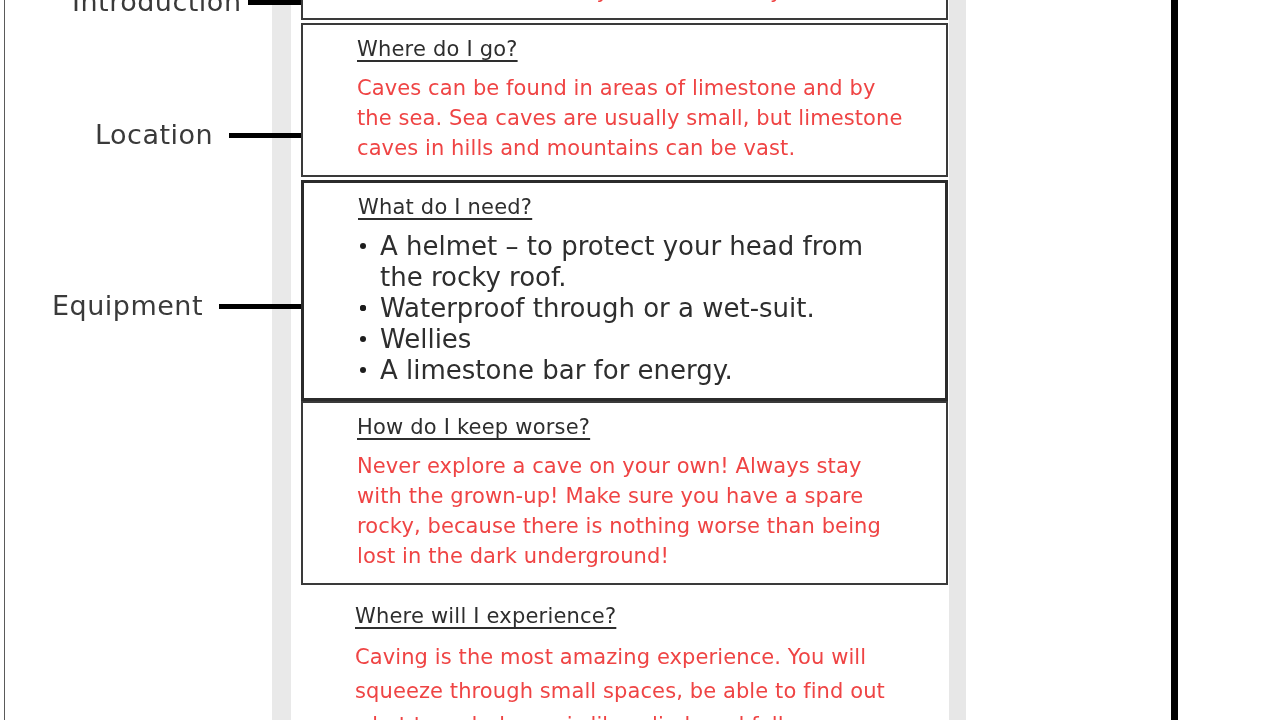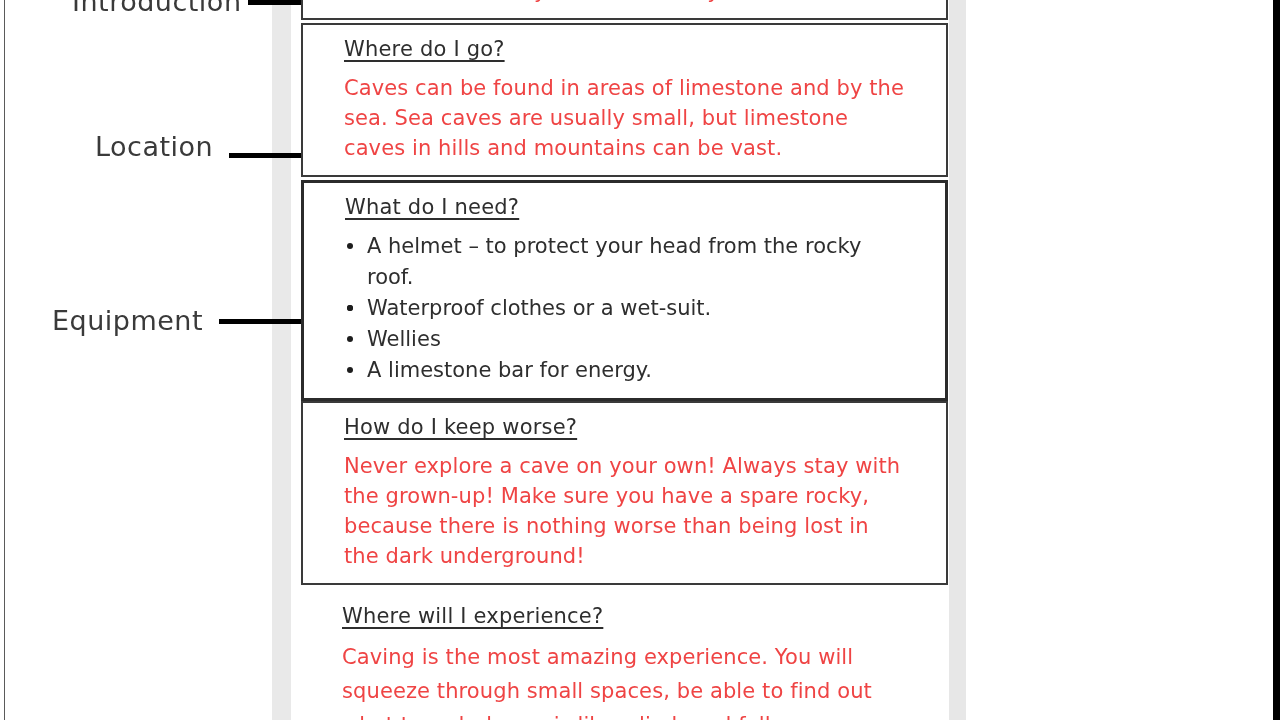--- a/index.html
+++ b/index.html
@@ -12,21 +12,21 @@
     height: 720px;
     overflow: hidden;
     font-family: "DejaVu Sans", sans-serif;
     position: relative;
   }
 
   
   #stage {
     position: absolute;
     left: 0; top: 0;
-    width: 1280px;
+    width: 1178px;
     height: 720px;
     background: #ffffff;
     overflow: hidden;
   }
 
   
   .right-black-bar {
     position: absolute;
     top: 0;
     right: 0;
@@ -97,43 +97,43 @@
     border-top: 7px solid transparent;
     border-bottom: 7px solid transparent;
     border-left: 17px solid #000000;
   }
 
   #anno-introduction { left: 72px; top: -14px; }
   #anno-introduction .arrow { width: 72px; margin-left: 6px; }
   #anno-introduction .arrow .shaft { width: 56px; }
   #anno-introduction .arrow .head { left: 54px; }
 
-  #anno-location { left: 95px; top: 131px; align-items: flex-end; }
+  #anno-location { left: 95px; top: 119px; }
   #anno-location .arrow { width: 116px; margin-left: 16px; }
   #anno-location .arrow .shaft { width: 100px; }
   #anno-location .arrow .head { left: 98px; }
 
-  #anno-equipment { left: 52px; top: 305px; }
+  #anno-equipment { left: 52px; top: 290px; }
   #anno-equipment .arrow { width: 122px; margin-left: 16px; }
   #anno-equipment .arrow .shaft { width: 106px; }
   #anno-equipment .arrow .head { left: 104px; }
 
   
   #column {
     position: absolute;
     left: 301px;
     top: -92px;
     width: 647px;
   }
 
   .sec {
     position: relative;
     background: #ffffff;
     box-sizing: border-box;
-    padding: 6px 40px 12px 41px;
+    padding: 6px 40px 12px 54px;
   }
   .sec.bordered {
     border: 2px solid #3a3a3a;
     margin-bottom: 3px;
   }
   .sec.emphasised {
     border: 3px solid #2b2b2b;
   }
   .sec.borderless {
     border: none;
@@ -159,21 +159,21 @@
     letter-spacing: 0.1px;
   }
 
   .sec-list {
     list-style: none;
     margin: 0;
     padding: 0;
   }
   .sec-list li {
     font-family: "DejaVu Sans", sans-serif;
-    font-size: 21px;
+    font-size: 26px;
     line-height: 31px;
     color: #2e2e2e;
     position: relative;
     padding-left: 22px;
   }
   .sec-list li .bullet {
     position: absolute;
     left: 2px;
     top: 12px;
     width: 6px;
@@ -227,21 +227,21 @@
     <div class="sec bordered">
       <div class="sec-heading">Where do I go?</div>
       <p class="sec-para">Caves can be found in areas of limestone and by the sea. Sea caves are usually small, but limestone caves in hills and mountains can be vast.</p>
     </div>
 
     <div class="sec emphasised">
       <div class="sec-heading">What do I need?</div>
       <ul class="sec-list">
         <li><span class="bullet"></span><span>A helmet – to protect your head from the rocky roof.</span></li>
         <li><span class="bullet"></span></li>
-        <li><span class="bullet"></span><span>Waterproof clothes or a wet-suit.</span></li>
+        <li><span class="bullet"></span><span>Waterproof through or a wet-suit.</span></li>
         <li><span class="bullet"></span><span>Wellies</span></li>
         <li><span class="bullet"></span><span>A limestone bar for energy.</span></li>
       </ul>
     </div>
 
     <div class="sec bordered">
       <div class="sec-heading">How do I keep worse?</div>
       <p class="sec-para">Never explore a cave on your own! Always stay with the grown-up! Make sure you have a spare rocky, because there is nothing worse than being lost in the dark underground!</p>
     </div>
 

